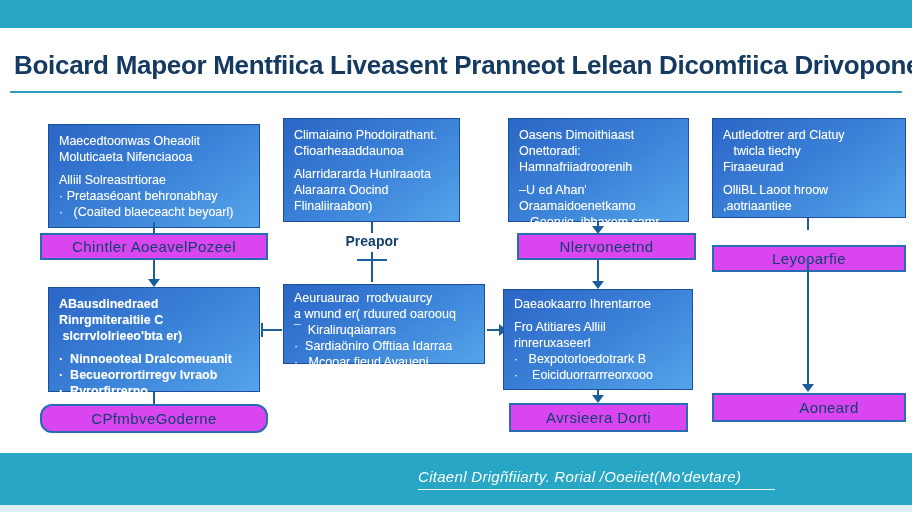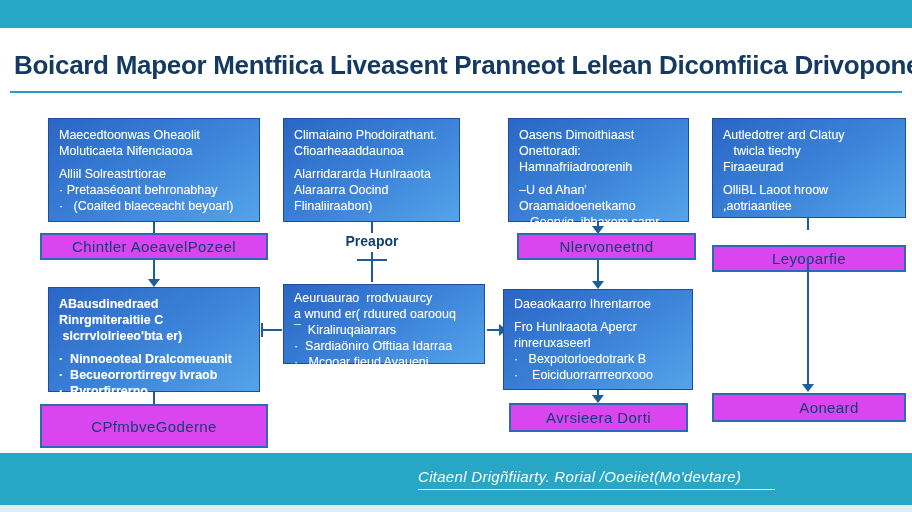--- a/index.html
+++ b/index.html
@@ -68,42 +68,42 @@
 </head>
 <body>
 
 <div id="stage">
 
   <div id="band-top" class="band"></div>
 
   <div id="title">Boicard Mapeor Mentfiica Liveasent Pranneot Lelean Dicomfiica Drivoponert</div>
   <div id="title-rule"></div>
 
-  <div class="flow-box" style="left:48px; top:118px; width:212px; height:104px;">
+  <div class="flow-box" style="left:48px; top:124px; width:212px; height:104px;">
       <div class="box-line">Maecedtoonwas Oheaolit</div>
       <div class="box-line">Moluticaeta Nifenciaooa</div>
       <div class="box-line gap"></div>
       <div class="box-line">Alliil Solreastrtiorae</div>
       <div class="box-line">· Pretaaséoant behronabhay</div>
       <div class="box-line">·   (Coaited blaeceacht beyoarl)</div>
     </div>
   <div class="vline" style="left:153px; top:222px; height:11px;"></div>
   <div class="flow-bar" style="left:40px; top:233px; width:228px; height:27px;">Chintler AoeavelPozeel</div>
   <div class="vline" style="left:153px; top:260px; height:20px;"></div>
   <div class="arrow-down" style="left:148px; top:279px;"></div>
   <div class="flow-box" style="left:48px; top:287px; width:212px; height:105px;font-weight:bold;">
       <div class="box-line">ABausdinedraed Rinrgmiteraitiie C</div>
       <div class="box-line"> slcrrvlolrieeo'bta er)</div>
       <div class="box-line gap"></div>
       <div class="box-line">·  Ninnoeoteal Dralcomeuanit</div>
       <div class="box-line">·  Becueorrortirregv lvraob</div>
       <div class="box-line">·  Rvrorfirrerno</div>
     </div>
   <div class="vline" style="left:153px; top:392px; height:12px;"></div>
-  <div class="flow-bar" style="left:40px; top:404px; width:228px; height:44px;">CPfmbveGoderne</div>
+  <div class="flow-bar" style="left:40px; top:404px; width:228px; height:29px;border-radius:12px;">CPfmbveGoderne</div>
   <div class="vline" style="left:261px; top:323px; height:14px;"></div>
   <div class="hline" style="left:261px; top:329px; width:21px;"></div>
 
   <div class="flow-box" style="left:283px; top:118px; width:177px; height:104px;">
       <div class="box-line">Climaiaino Phodoirathant.</div>
       <div class="box-line">Cfioarheaaddaunoa</div>
       <div class="box-line gap"></div>
       <div class="box-line">Alarridararda Hunlraaota</div>
       <div class="box-line">Alaraarra Oocind</div>
       <div class="box-line">Flinaliiraabon)</div>
@@ -131,21 +131,21 @@
       <div class="box-line">·  SCararat auttith.erg</div>
     </div>
   <div class="vline" style="left:597px; top:222px; height:6px;"></div>
   <div class="arrow-down" style="left:592px; top:226px;"></div>
   <div class="flow-bar" style="left:517px; top:233px; width:179px; height:27px;">Nlervoneetnd</div>
   <div class="vline" style="left:597px; top:260px; height:22px;"></div>
   <div class="arrow-down" style="left:592px; top:281px;"></div>
   <div class="flow-box" style="left:503px; top:289px; width:190px; height:101px; padding-top:6px;">
       <div class="box-line">Daeaokaarro Ihrentarroe</div>
       <div class="box-line gap"></div>
-      <div class="box-line">Fro Hunlraaota Apercr rinreruxaseerl</div>
+      <div class="box-line">Fro Atitiares Alliil rinreruxaseerl</div>
       <div class="box-line">·   Bexpotorloedotrark B</div>
       <div class="box-line">·    Eoiciduorrarrreorxooo</div>
     </div>
   <div class="vline" style="left:597px; top:390px; height:7px;"></div>
   <div class="arrow-down" style="left:592px; top:395px;"></div>
   <div class="flow-bar" style="left:509px; top:403px; width:179px; height:29px;">Avrsieera Dorti</div>
 
   <div class="flow-box" style="left:712px; top:118px; width:194px; height:100px;">
       <div class="box-line">Autledotrer ard Clatuy</div>
       <div class="box-line">   twicla tiechy</div>

